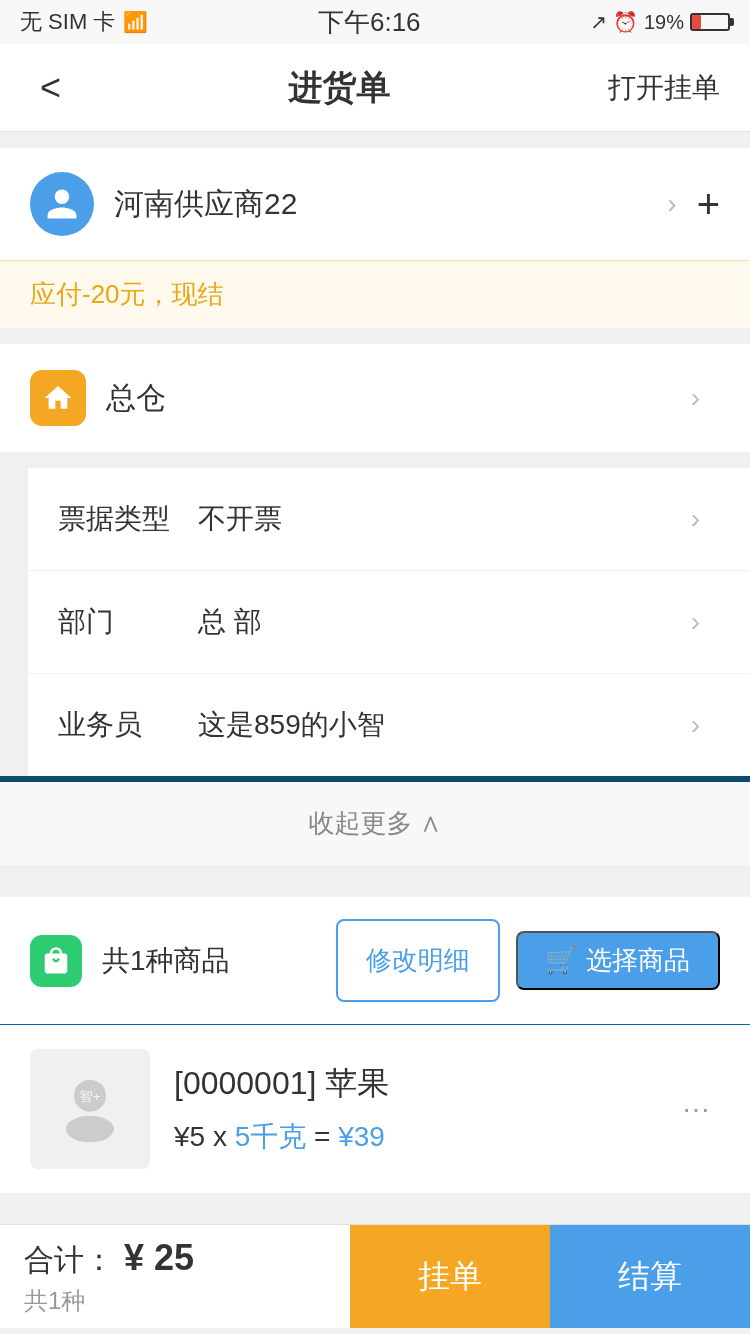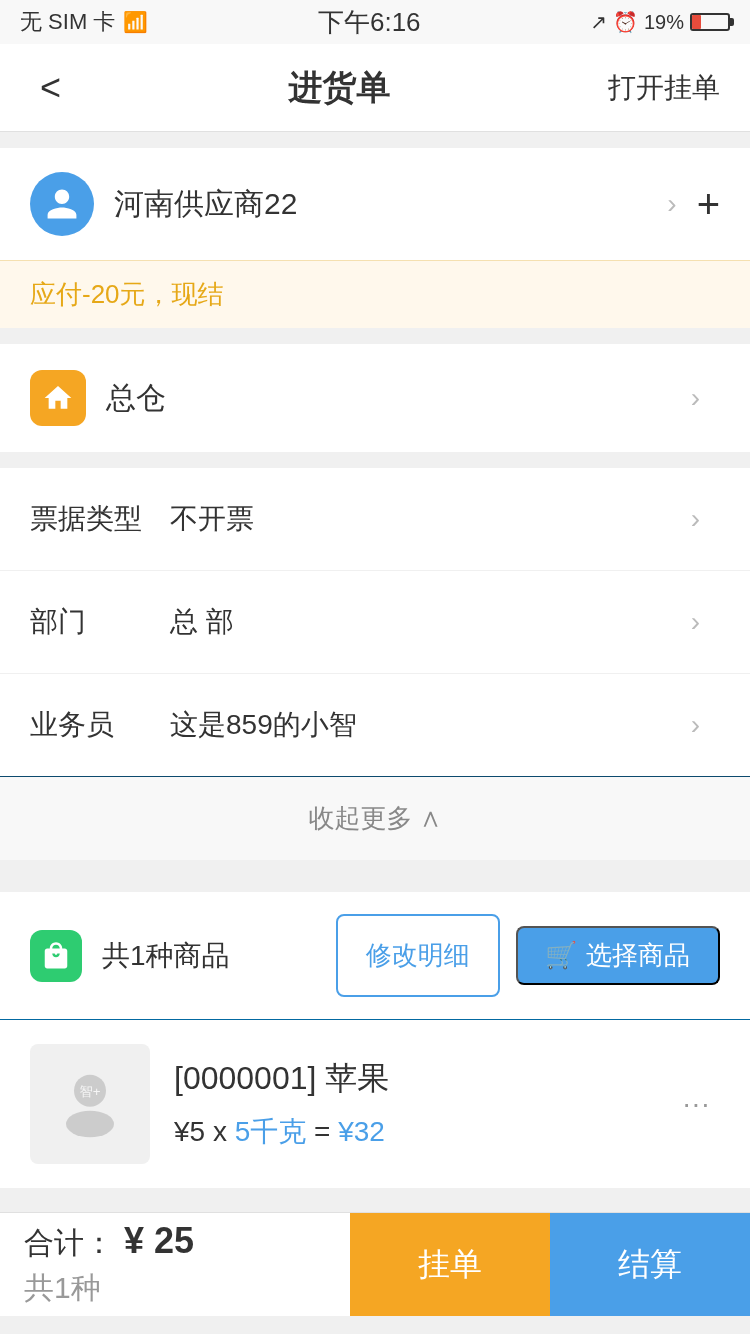--- a/index.html
+++ b/index.html
@@ -145,20 +145,21 @@
     .warehouse-name {
       flex: 1;
       font-size: 30px;
       color: #333;
     }
 
     
     .form-section {
       background: #fff;
       margin-top: 16px;
+      margin-left: 28px;
     }
     .form-row {
       display: flex;
       align-items: center;
       padding: 32px 30px;
       border-bottom: 1px solid #f0f0f0;
       min-height: 96px;
     }
     .form-row:last-child { border-bottom: none; }
     .form-label {
@@ -185,21 +186,21 @@
       background: #f8f8f8;
       padding: 24px 30px;
       text-align: center;
       font-size: 26px;
       color: #888;
       display: flex;
       align-items: center;
       justify-content: center;
       gap: 8px;
       cursor: pointer;
-      border-top: 1px solid #0c4a6e;
+      border-top: 6px solid #0c4a6e;
     }
 
     
     .product-section {
       background: #fff;
       margin-top: 16px;
     }
     .product-header {
       display: flex;
       align-items: center;
@@ -274,21 +275,21 @@
     .product-more {
       color: #999;
       font-size: 28px;
       padding: 10px;
       cursor: pointer;
     }
 
     
     .footer {
       position: fixed;
-      bottom: 18px;
+      bottom: 6px;
       width: 750px;
       height: 104px;
       display: flex;
       align-items: stretch;
       background: #fff;
       border-top: 1px solid #e0e0e0;
     }
     .footer-total {
       flex: 1;
       display: flex;
@@ -302,21 +303,21 @@
       display: flex;
       align-items: baseline;
       gap: 10px;
     }
     .footer-total-amount {
       font-size: 36px;
       font-weight: 600;
       color: #333;
     }
     .footer-count {
-      font-size: 30px;
+      font-size: 24px;
       color: #999;
       margin-top: 4px;
     }
     .btn-hang {
       width: 200px;
       background: #f5a623;
       color: #fff;
       font-size: 32px;
       display: flex;
       align-items: center;
@@ -438,21 +439,21 @@
         <circle cx="30" cy="20" r="12" fill="#999"></circle>
         <ellipse cx="30" cy="45" rx="18" ry="10" fill="#999"></ellipse>
         <text x="30" y="24" text-anchor="middle" fill="#fff" font-size="10">智+</text>
       </svg>
     </div>
     <div class="product-info">
       <div class="product-name">
         <span>[0000001] 苹果</span>
       </div>
       <div class="product-price">
-        <span>¥5 x </span><span class="price-highlight">5千克</span><span> = </span><span class="price-highlight">¥32</span>
+        <span>¥5 x </span><span class="price-highlight">5千克</span><span> = </span><span class="price-highlight">¥39</span>
       </div>
     </div>
     <span class="product-more">···</span>
   </div>
 </div>
 
 <div style="height: 120px;"></div>
 
 <div class="footer">
   <div class="footer-total">

